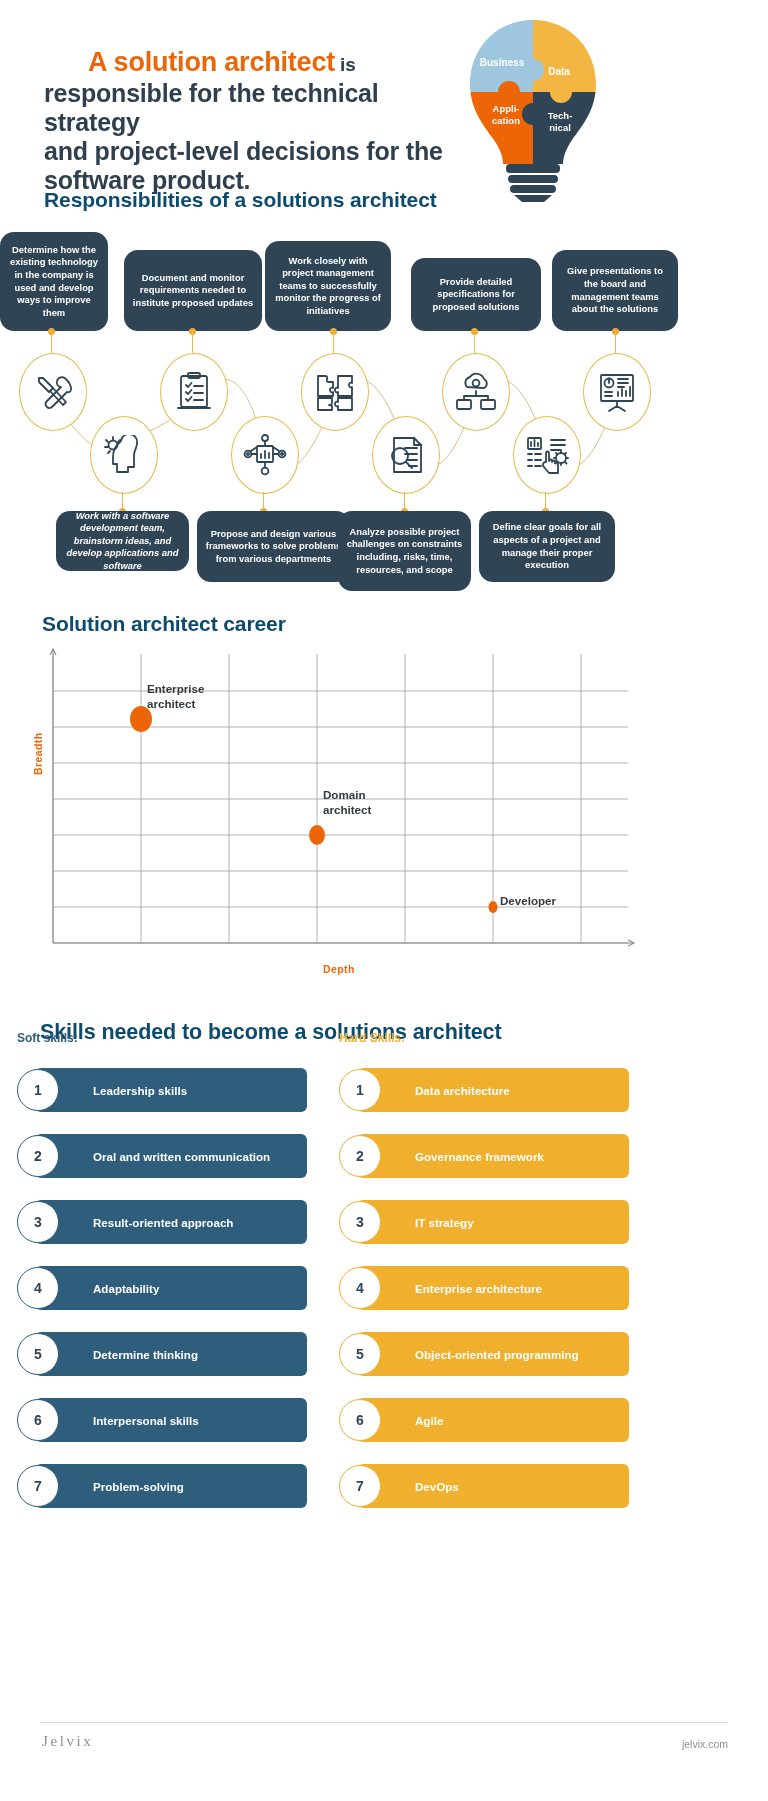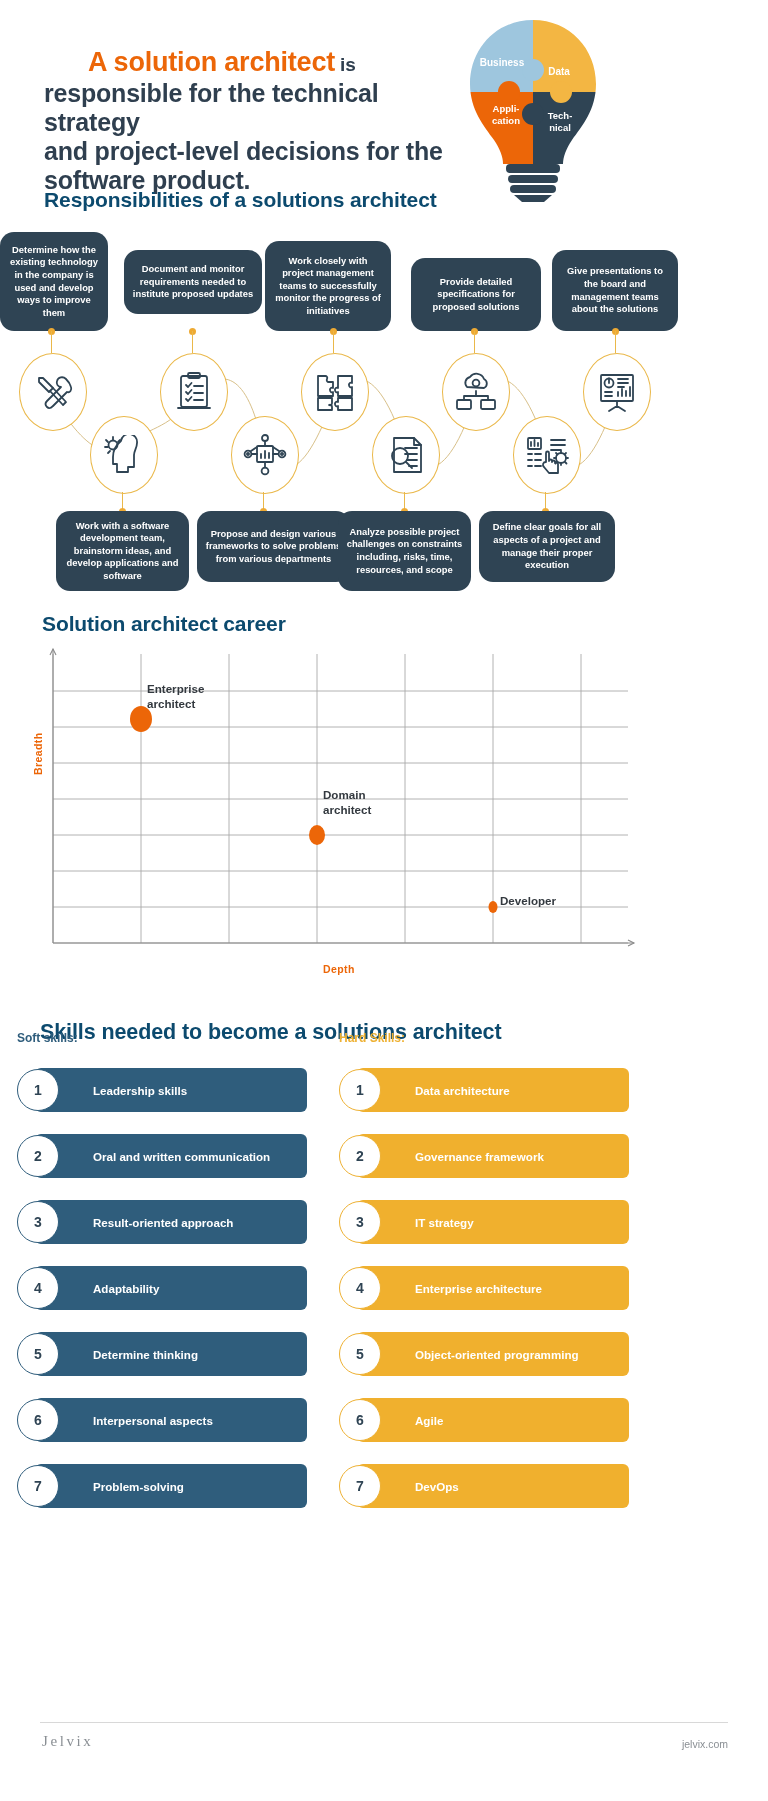--- a/index.html
+++ b/index.html
@@ -154,21 +154,21 @@
 
   <svg class="swoop" viewBox="0 0 768 270">
     <path d="M52 55 C95 130 120 110 123 108 C150 85 165 92 193 58
              C225 20 250 40 263 108 C290 150 310 120 334 58
              C360 18 385 45 405 108 C430 150 455 120 475 58
              C498 20 525 40 546 108 C572 150 595 120 616 58" fill="none" stroke="#d8c089" stroke-width="1"></path>
   </svg>
 
   <div>
     <div class="rbox" style="left:0px;top:232px;width:108px;height:99px;">Determine how the existing technology in the company is used and develop ways to improve them</div>
-    <div class="rbox" style="left:124px;top:250px;width:138px;height:64px;">Document and monitor requirements needed to institute proposed updates</div>
+    <div class="rbox" style="left:124px;top:250px;width:138px;height:81px;">Document and monitor requirements needed to institute proposed updates</div>
     <div class="rbox" style="left:265px;top:241px;width:126px;height:90px;">Work closely with project management teams to successfully monitor the progress of initiatives</div>
     <div class="rbox" style="left:411px;top:258px;width:130px;height:73px;">Provide detailed specifications for proposed solutions</div>
     <div class="rbox" style="left:552px;top:250px;width:126px;height:81px;">Give presentations to the board and management teams about the solutions</div>
   </div>
 
   <div>
     <div class="dot" style="left:48px;top:328px;"></div>
     <div class="dot" style="left:189px;top:328px;"></div>
     <div class="dot" style="left:330px;top:328px;"></div>
     <div class="dot" style="left:471px;top:328px;"></div>
@@ -307,21 +307,21 @@
   </div>
 
   <div>
     <div class="dot" style="left:119px;top:508px;"></div>
     <div class="dot" style="left:260px;top:508px;"></div>
     <div class="dot" style="left:401px;top:508px;"></div>
     <div class="dot" style="left:542px;top:508px;"></div>
   </div>
 
   <div>
-    <div class="rbox" style="left:56px;top:511px;width:133px;height:80px;">Work with a software development team, brainstorm ideas, and develop applications and software</div>
+    <div class="rbox" style="left:56px;top:511px;width:133px;height:60px;font-style:italic;">Work with a software development team, brainstorm ideas, and develop applications and software</div>
     <div class="rbox" style="left:197px;top:511px;width:153px;height:71px;">Propose and design various frameworks to solve problems from various departments</div>
     <div class="rbox" style="left:338px;top:511px;width:133px;height:80px;">Analyze possible project challenges on constraints including, risks, time, resources, and scope</div>
     <div class="rbox" style="left:479px;top:511px;width:136px;height:71px;">Define clear goals for all aspects of a project and manage their proper execution</div>
   </div>
 
   <div id="career-title" class="sec-title">Solution architect career</div>
 
   <div class="chart">
     <svg width="590" height="310" viewBox="0 0 590 310">
 
@@ -401,21 +401,21 @@
       <div class="skill-num">4</div>
     </div>
     <div class="skill-row">
       <div class="skill-bar">
           <span>Determine thinking</span>
         </div>
       <div class="skill-num">5</div>
     </div>
     <div class="skill-row">
       <div class="skill-bar">
-          <span>Interpersonal aspects</span>
+          <span>Interpersonal skills</span>
         </div>
       <div class="skill-num">6</div>
     </div>
     <div class="skill-row">
       <div class="skill-bar">
           <span>Problem-solving</span>
         </div>
       <div class="skill-num">7</div>
     </div>
   </div>

